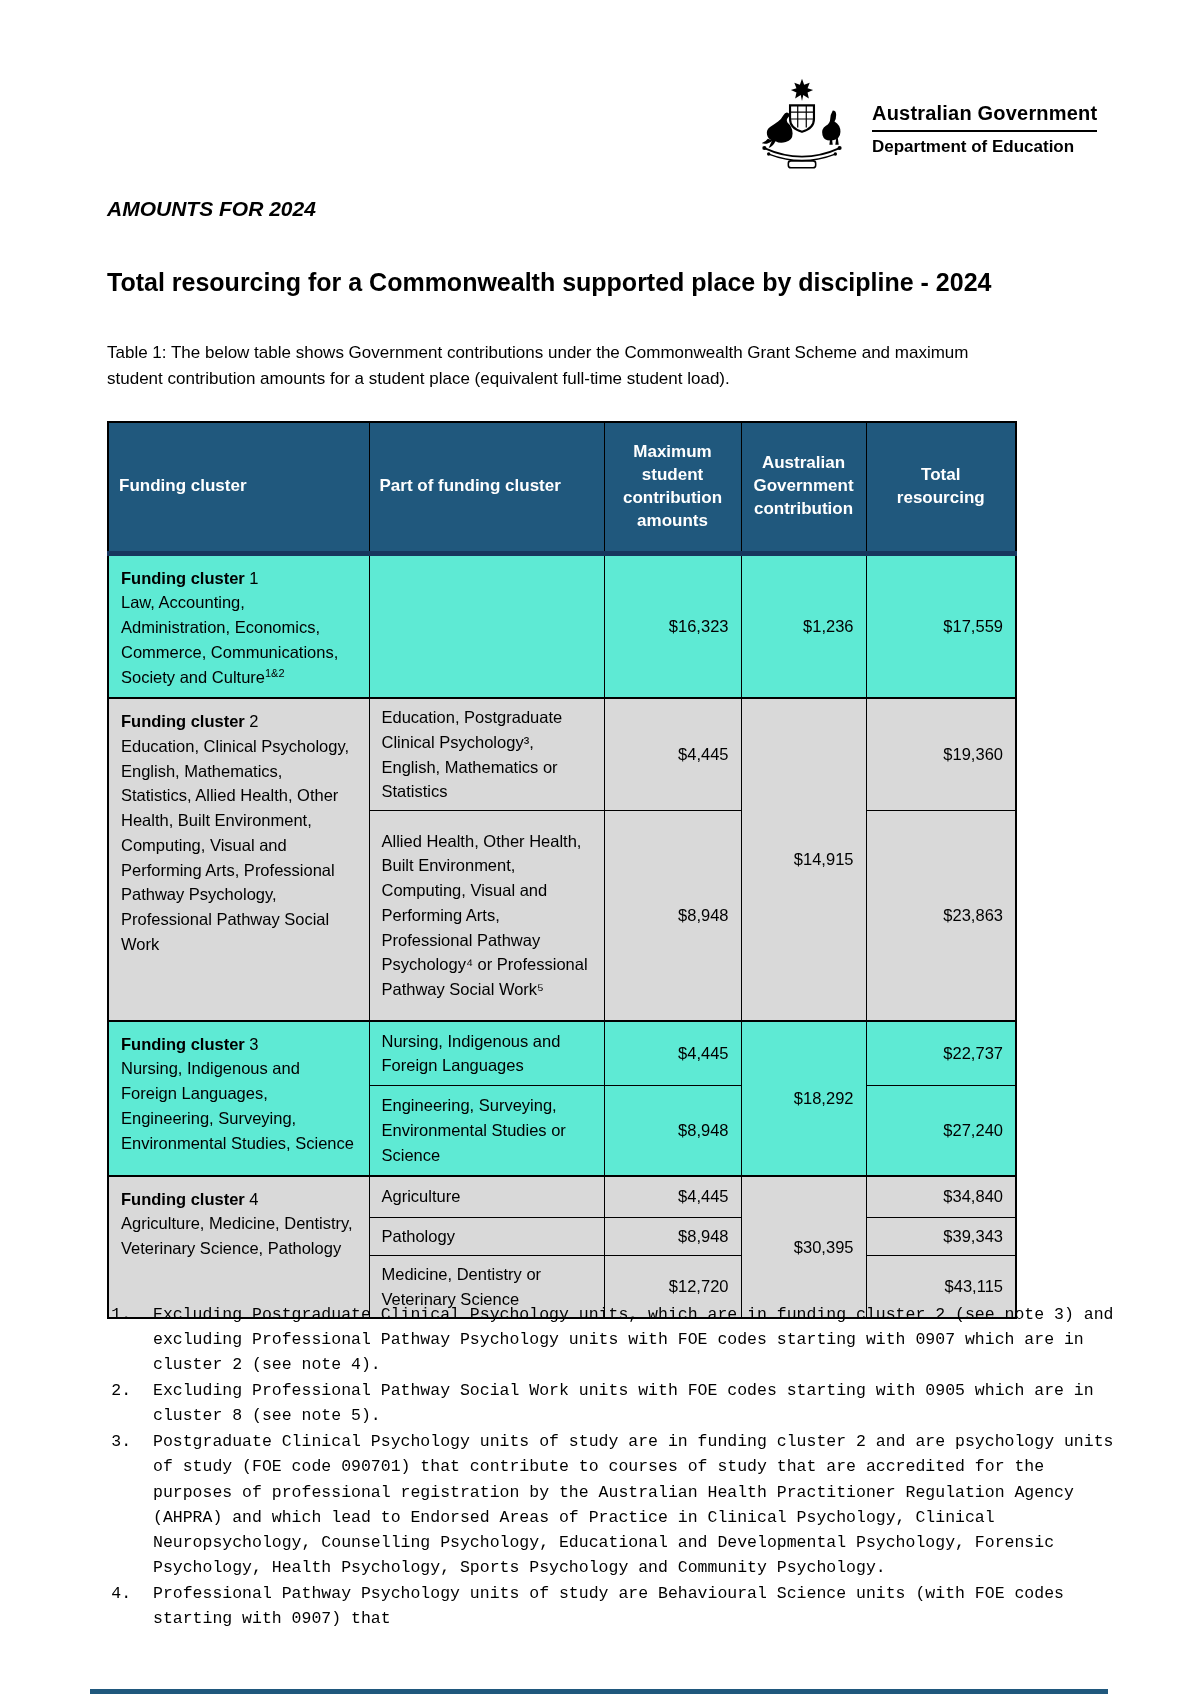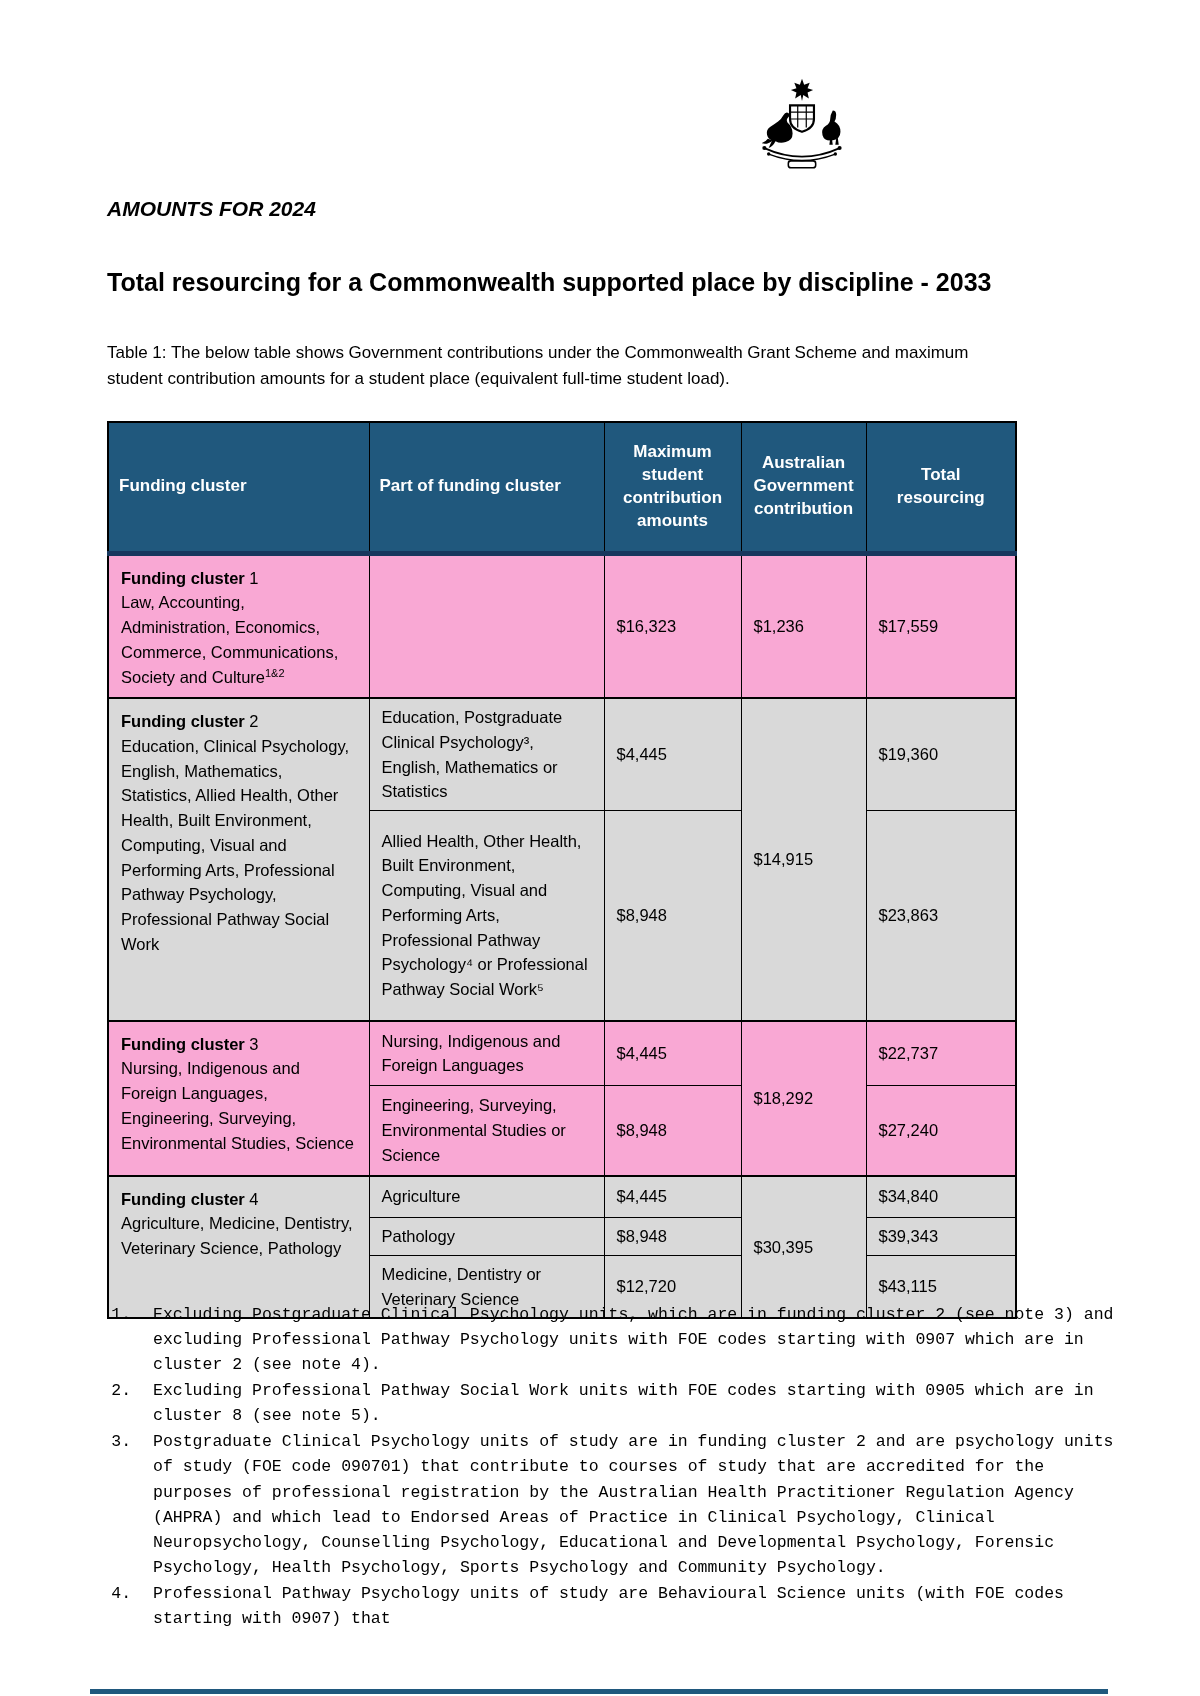--- a/index.html
+++ b/index.html
@@ -32,22 +32,22 @@
   th, td { border: 1px solid #000; }
   thead th {
     background: #20587D; color: #fff; font-weight: bold; font-size: 17px;
     line-height: 1.35; padding: 6px 10px; vertical-align: middle; text-align: center;
     border-bottom: 5px solid #17375E; height: 131px;
   }
   thead th.al { text-align: left; }
   td { font-size: 16.5px; line-height: 1.5; padding: 6px 12px; vertical-align: middle; }
   td.clustercol { vertical-align: top; padding-top: 10px; }
   .cname { font-weight: bold; }
-  td.money { text-align: left; white-space: nowrap; }
-  tr.light td { background: #f9a8d4; }
+  td.money { text-align: right; white-space: nowrap; }
+  tr.light td { background: #5eead4; }
   tr.dark td  { background: #D9D9D9; }
   tr.cluster-top td { border-top: 2px solid #000; }
   sup { font-size: 11px; vertical-align: super; line-height: 0; }
 
   
   .notes { position: absolute; left: 107px; top: 1300px; width: 1012px; font-size: 16.5px; line-height: 1.52; }
   .notes-title { font-weight: bold; }
   .notes ol { margin: 2px 0 0 0; padding-left: 34px; }
   .notes li { padding-left: 12px; margin-bottom: 1px; font-family: Liberation Mono, monospace; }
 
@@ -77,24 +77,28 @@
         <path d="M16,82 q44,20 88,0" fill="none" stroke="#000" stroke-width="2.2"></path>
         <path d="M21,89 q39,15 78,0" fill="none" stroke="#000" stroke-width="1.6"></path>
         <circle cx="16" cy="82" r="2.4"></circle>
           <circle cx="104" cy="82" r="2.4"></circle>
         <circle cx="21" cy="89" r="2"></circle>
           <circle cx="99" cy="89" r="2"></circle>
 
         <rect x="44" y="97" width="32" height="8" rx="3" fill="none" stroke="#000" stroke-width="1.8"></rect>
       </g>
     </svg>
+    <div class="logo-text">
+      <div class="logo-line1">Australian Government</div>
+      <div class="logo-line2">Department of Education</div>
+    </div>
   </div>
 
   <div class="h1">AMOUNTS FOR 2024</div>
-  <div class="h2">Total resourcing for a Commonwealth supported place by discipline - 2033</div>
+  <div class="h2">Total resourcing for a Commonwealth supported place by discipline - 2024</div>
   <div class="intro">Table 1: The below table shows Government contributions under the Commonwealth Grant Scheme and maximum student contribution amounts for a student place (equivalent full-time student load).</div>
 
   <table class="funding">
     <colgroup>
       <col style="width:261px">
         <col style="width:235px">
         <col style="width:137px">
         <col style="width:125px">
         <col style="width:150px">
     </colgroup>

